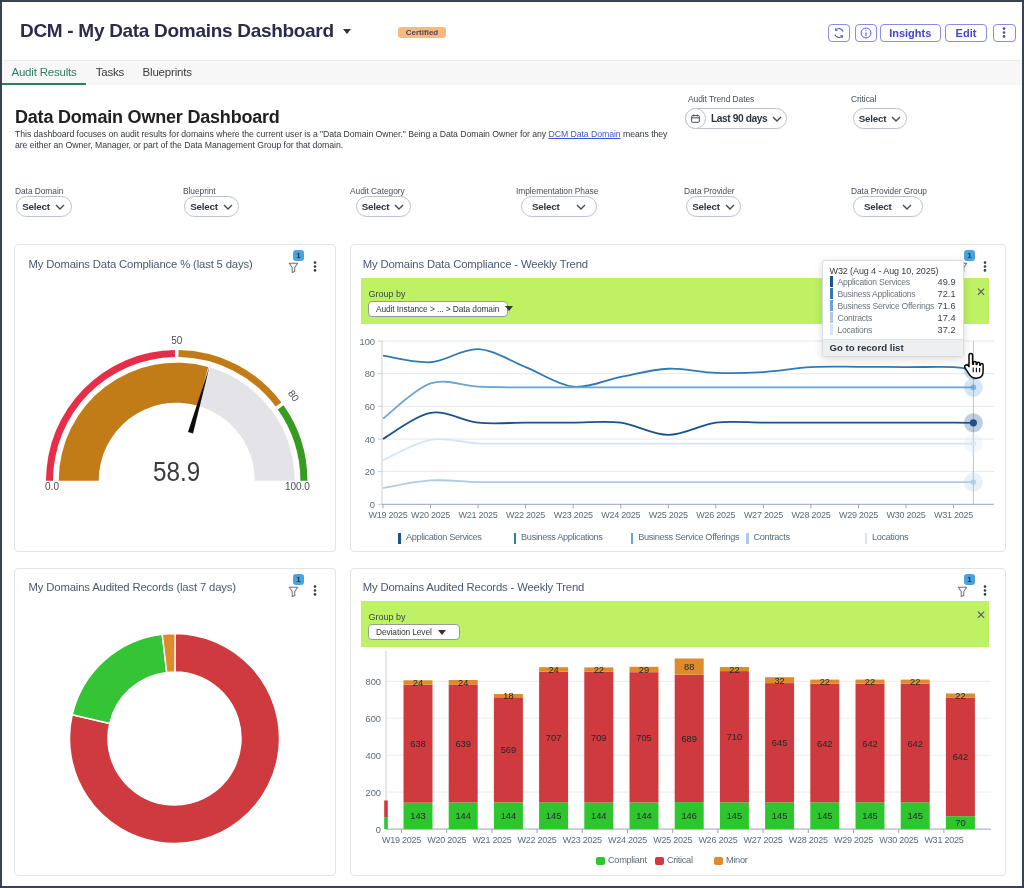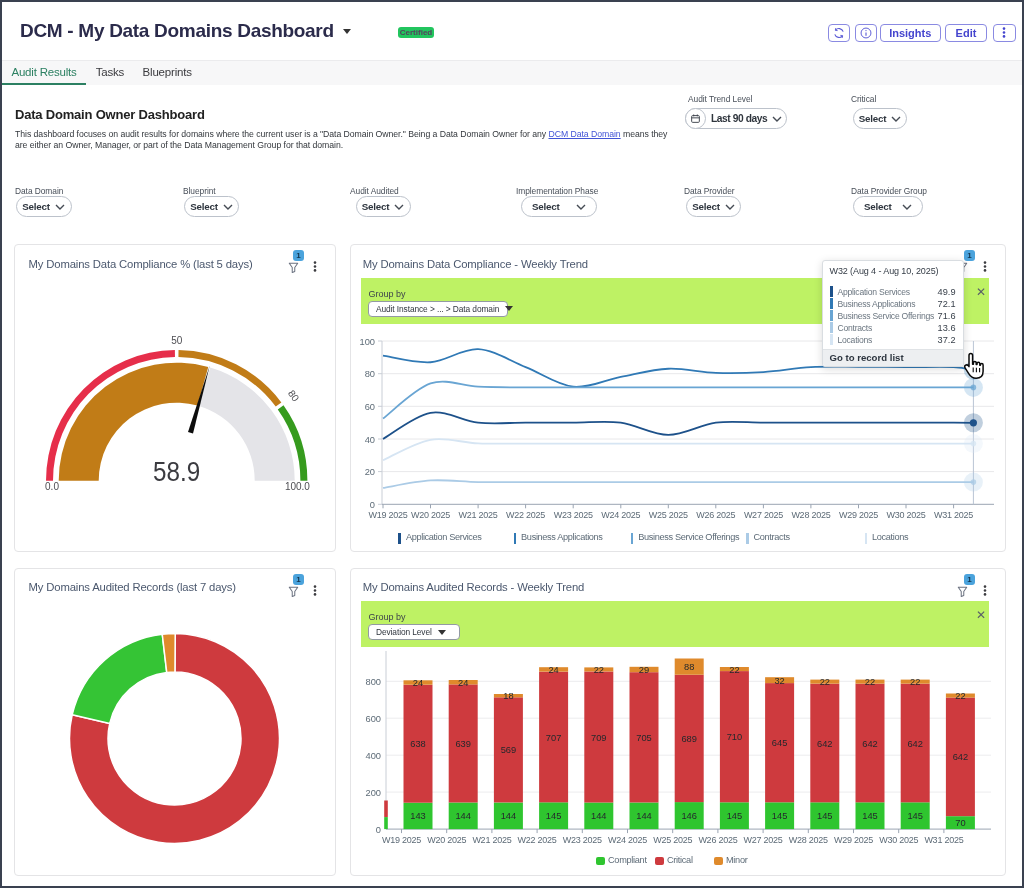--- a/index.html
+++ b/index.html
@@ -13,21 +13,21 @@
   .gbbox span { font-size:8.4px; color:#30363e; white-space:nowrap; letter-spacing:-0.1px; }
   .xclose { position:absolute; right:3px; top:7px; font-size:12px; color:#5a6068; }
   .flabel { position:absolute; font-size:8.4px; color:#474e58; white-space:nowrap; letter-spacing:-0.05px; }
 </style></head>
 <body>
 <div class="frame"></div>
 
 <div class="abs" style="left:20px;top:16.5px;font-size:19px;font-weight:bold;color:#2b2b4b;letter-spacing:-0.3px">DCM - My Data Domains Dashboard <span style="display:inline-block;vertical-align:3px;margin-left:4px"><svg width="8" height="5" viewBox="0 0 8 5" fill="#333">
         <path d="M0 0 H8 L4 5 Z"></path>
       </svg></span></div>
-<div class="abs" style="left:398px;top:26.5px;width:36px;height:11px;background:#22c55e;border-radius:3px;text-align:center;font-size:8px;font-weight:bold;color:#54415d;line-height:11px">Certified</div>
+<div class="abs" style="left:398px;top:26.5px;width:48px;height:11px;background:#fdba74;border-radius:3px;text-align:center;font-size:8px;font-weight:bold;color:#54415d;line-height:11px">Certified</div>
 
 <div class="abs" style="left:828px;top:23.5px;width:21.5px;height:18.5px;border:1px solid #8a8ae2;border-radius:4px;display:flex;align-items:center;justify-content:center">
     <svg width="12" height="12" viewBox="0 0 16 16" fill="none" stroke="#5b5bd6" stroke-width="1.5">
       <path d="M13.6 6.2 A6 6 0 0 0 3.2 4.3"></path>
       <path d="M2.4 9.8 A6 6 0 0 0 12.8 11.7"></path>
       <path d="M3.4 1.6 L3.2 4.6 L6.2 4.8" stroke-width="1.2"></path>
       <path d="M12.6 14.4 L12.8 11.4 L9.8 11.2" stroke-width="1.2"></path>
     </svg>
   </div>
 <div class="abs" style="left:855px;top:23.5px;width:21.5px;height:18.5px;border:1px solid #8a8ae2;border-radius:4px;display:flex;align-items:center;justify-content:center">
@@ -45,24 +45,24 @@
       <circle cx="2" cy="5.5" r="1.3"></circle>
       <circle cx="2" cy="9.4" r="1.3"></circle>
     </svg>
   </div>
 
 <div class="abs" style="left:2px;right:2px;top:59.5px;height:25px;background:#f7f7f8;border-top:1px solid #ebebed"></div>
 <div class="abs" style="left:2px;top:59.5px;width:84px;height:25px;border-bottom:2.5px solid #2c8062;text-align:center;font-size:11.5px;color:#2c8062;line-height:24px;letter-spacing:-0.2px">Audit Results</div>
 <div class="abs" style="left:95.7px;top:59.5px;font-size:11.5px;color:#3a3a3e;line-height:24px;letter-spacing:-0.2px">Tasks</div>
 <div class="abs" style="left:142.6px;top:59.5px;font-size:11.5px;color:#3a3a3e;line-height:24px;letter-spacing:-0.2px">Blueprints</div>
 
-<div class="abs" style="left:15px;top:107px;font-size:13px;font-weight:bold;color:#212121;letter-spacing:-0.2px">Data Domain Owner Dashboard</div>
+<div class="abs" style="left:15px;top:107px;font-size:18px;font-weight:bold;color:#212121;letter-spacing:-0.2px">Data Domain Owner Dashboard</div>
 <div class="abs" style="left:15px;top:128.5px;font-size:8.7px;color:#33373c;line-height:11.2px;letter-spacing:-0.05px;white-space:nowrap">This dashboard focuses on audit results for domains where the current user is a "Data Domain Owner." Being a Data Domain Owner for any <a style="color:#4153d6;text-decoration:underline">DCM Data Domain</a> means they<br>are either an Owner, Manager, or part of the Data Management Group for that domain.</div>
 
-<div class="flabel" style="left:688px;top:94px">Audit Trend Level</div>
+<div class="flabel" style="left:688px;top:94px">Audit Trend Dates</div>
 <div class="abs" style="left:685px;top:108px;width:102px;height:21px;border:1px solid #bcc2cb;border-radius:11px;background:#fff"></div>
 <div class="abs" style="left:685px;top:108px;width:21px;height:21px;border:1px solid #bcc2cb;border-radius:50%;display:flex;align-items:center;justify-content:center;background:#fff">
     <svg width="9" height="9" viewBox="0 0 14 14" fill="none" stroke="#3e444d" stroke-width="1.5">
       <rect x="1" y="2.5" width="12" height="10.5" rx="1.5"></rect>
       <line x1="1" y1="6" x2="13" y2="6"></line>
       <line x1="4.2" y1="0.8" x2="4.2" y2="3.6"></line>
       <line x1="9.8" y1="0.8" x2="9.8" y2="3.6"></line>
     </svg>
   </div>
 <div class="abs" style="left:711px;top:108px;height:21px;display:flex;align-items:center;font-size:10.2px;color:#2f353d;font-weight:bold;letter-spacing:-0.4px">Last 90 days</div>
@@ -93,21 +93,21 @@
   </div>
 <div class="flabel" style="left:183px;top:186px">Blueprint</div>
 <div style="position:absolute;left:184px;top:196px;width:55px;height:21px;border:1px solid #bcc2cb;border-radius:11px;display:flex;align-items:center;justify-content:center;padding:0 8px;box-sizing:border-box;background:#fff">
     <span style="font-size:9.8px;font-weight:bold;color:#2e353e;letter-spacing:-0.2px">Select</span>
     <span style="margin-left:5px;display:flex">
       <svg width="10" height="6" viewBox="0 0 10 6" fill="none" stroke="#454b54" stroke-width="1.4">
         <path d="M1 1 L5 5 L9 1"></path>
       </svg>
     </span>
   </div>
-<div class="flabel" style="left:350px;top:186px">Audit Audited</div>
+<div class="flabel" style="left:350px;top:186px">Audit Category</div>
 <div style="position:absolute;left:355.5px;top:196px;width:55px;height:21px;border:1px solid #bcc2cb;border-radius:11px;display:flex;align-items:center;justify-content:center;padding:0 8px;box-sizing:border-box;background:#fff">
     <span style="font-size:9.8px;font-weight:bold;color:#2e353e;letter-spacing:-0.2px">Select</span>
     <span style="margin-left:5px;display:flex">
       <svg width="10" height="6" viewBox="0 0 10 6" fill="none" stroke="#454b54" stroke-width="1.4">
         <path d="M1 1 L5 5 L9 1"></path>
       </svg>
     </span>
   </div>
 <div class="flabel" style="left:516px;top:186px">Implementation Phase</div>
 <div style="position:absolute;left:521px;top:196px;width:76px;height:21px;border:1px solid #bcc2cb;border-radius:11px;display:flex;align-items:center;justify-content:space-between;padding:0 10px;box-sizing:border-box;background:#fff">
@@ -424,40 +424,40 @@
   <div style="position:absolute;left:245px;top:288px;width:8.5px;height:8.5px;background:#2fc52f;border-radius:2px"></div>
   <div style="position:absolute;left:257px;top:286.5px;font-size:9.2px;color:#5d6b77;letter-spacing:-0.3px">Compliant</div>
   <div style="position:absolute;left:304px;top:288px;width:8.5px;height:8.5px;background:#ce3a3e;border-radius:2px"></div>
   <div style="position:absolute;left:316px;top:286.5px;font-size:9.2px;color:#5d6b77;letter-spacing:-0.3px">Critical</div>
   <div style="position:absolute;left:363px;top:288px;width:8.5px;height:8.5px;background:#df8a2c;border-radius:2px"></div>
   <div style="position:absolute;left:375px;top:286.5px;font-size:9.2px;color:#5d6b77;letter-spacing:-0.3px">Minor</div>
 </div>
 
 <div style="position:absolute;left:821.5px;top:259.5px;width:142px;background:#fff;border:1px solid #d9dde1;border-radius:3px;box-shadow:0 2px 8px rgba(0,0,0,0.15);z-index:30">
   <div style="padding:5px 7px 3px 7px">
-    <div style="font-size:9px;color:#343c46;letter-spacing:-0.1px;margin-bottom:10px;white-space:nowrap">W32 (Aug 4 - Aug 10, 2025)</div>
+    <div style="font-size:9px;color:#343c46;letter-spacing:-0.1px;margin-bottom:0;white-space:nowrap">W32 (Aug 4 - Aug 10, 2025)</div>
     <div style="display:flex;align-items:center;height:12.1px">
         <div style="width:3px;height:11px;background:#1d518a;margin-right:5px"></div>
         <div style="font-size:8.6px;color:#6b7680;flex:1;letter-spacing:-0.25px;white-space:nowrap">Application Services</div>
         <div style="font-size:9.2px;color:#39414b">49.9</div>
       </div>
       <div style="display:flex;align-items:center;height:12.1px">
         <div style="width:3px;height:11px;background:#3079b5;margin-right:5px"></div>
         <div style="font-size:8.6px;color:#6b7680;flex:1;letter-spacing:-0.25px;white-space:nowrap">Business Applications</div>
         <div style="font-size:9.2px;color:#39414b">72.1</div>
       </div>
       <div style="display:flex;align-items:center;height:12.1px">
         <div style="width:3px;height:11px;background:#69a5d3;margin-right:5px"></div>
         <div style="font-size:8.6px;color:#6b7680;flex:1;letter-spacing:-0.25px;white-space:nowrap">Business Service Offerings</div>
         <div style="font-size:9.2px;color:#39414b">71.6</div>
       </div>
       <div style="display:flex;align-items:center;height:12.1px">
         <div style="width:3px;height:11px;background:#abcbe6;margin-right:5px"></div>
         <div style="font-size:8.6px;color:#6b7680;flex:1;letter-spacing:-0.25px;white-space:nowrap">Contracts</div>
-        <div style="font-size:9.2px;color:#39414b">13.6</div>
+        <div style="font-size:9.2px;color:#39414b">17.4</div>
       </div>
       <div style="display:flex;align-items:center;height:12.1px">
         <div style="width:3px;height:11px;background:#d6e5f3;margin-right:5px"></div>
         <div style="font-size:8.6px;color:#6b7680;flex:1;letter-spacing:-0.25px;white-space:nowrap">Locations</div>
         <div style="font-size:9.2px;color:#39414b">37.2</div>
       </div>
   </div>
   <div style="background:#edeff1;border-top:1px solid #e0e3e6;padding:2.5px 7px 3px 7px;font-size:9.6px;font-weight:bold;color:#2c343e;border-radius:0 0 3px 3px">Go to record list</div>
 </div>
 <div class="abs" style="left:962px;top:352px;z-index:40"><svg width="23" height="29" viewBox="0 0 23 29">

